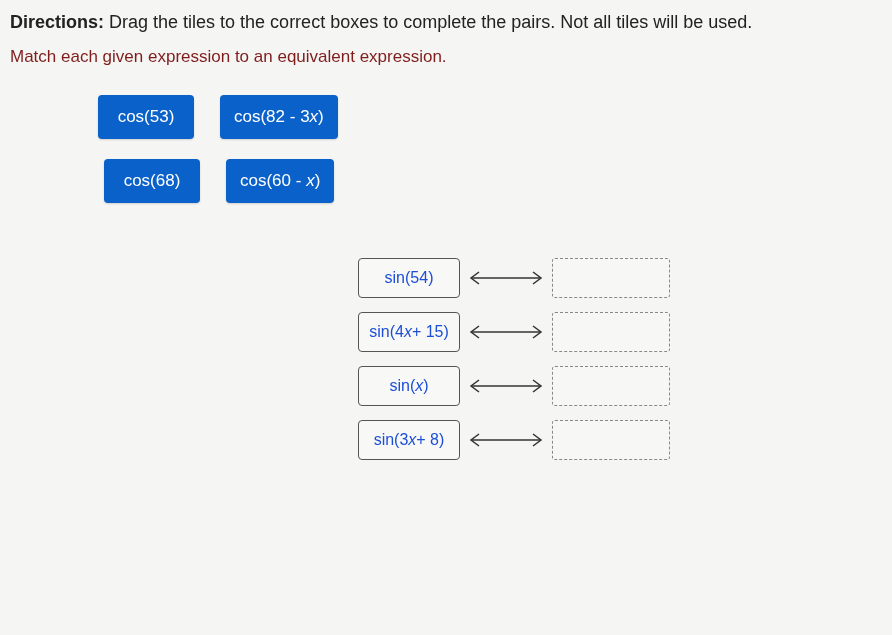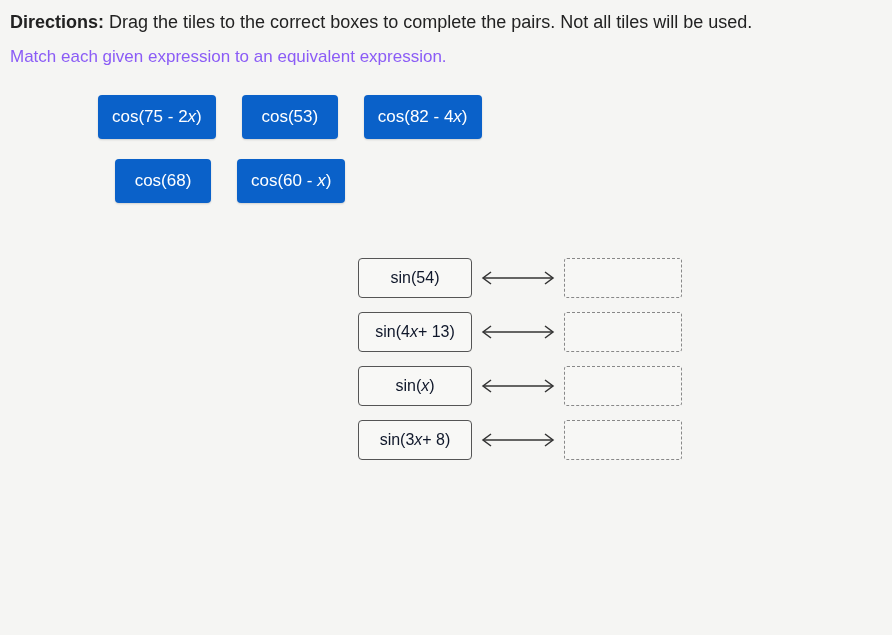--- a/index.html
+++ b/index.html
@@ -17,21 +17,21 @@
     padding: 12px 28px 20px 10px;
   }
   .directions {
     font-size: 18px;
     color: #222;
     margin-bottom: 14px;
   }
   .directions strong { font-weight: bold; }
   .subtext {
     font-size: 17px;
-    color: #8b5cf6;
+    color: #7f1d1d;
     margin-bottom: 28px;
     font-weight: 400;
   }
   .tiles-area {
     padding-left: 88px;
   }
   .tile-row {
     display: flex;
     gap: 26px;
     margin-bottom: 20px;
@@ -54,27 +54,27 @@
     padding-left: 348px;
   }
   .pair-row {
     display: flex;
     align-items: center;
     margin-bottom: 14px;
   }
   .expr-box {
     border: 1.5px solid #555;
     border-radius: 4px;
-    width: 114px;
+    width: 102px;
     height: 40px;
     display: flex;
     align-items: center;
     justify-content: center;
     font-size: 16px;
-    color: #0f172a;
+    color: #1d4ed8;
     background: rgba(255,255,255,0.3);
   }
   .expr-box .var { font-style: italic; }
   .arrow {
     width: 92px;
     display: flex;
     align-items: center;
     justify-content: center;
     color: #333;
   }
@@ -91,26 +91,25 @@
 <body>
 
 <div class="content">
   <div class="directions">
     <strong>Directions:</strong><span> Drag the tiles to the correct boxes to complete the pairs. Not all tiles will be used.</span>
   </div>
   <div class="subtext">Match each given expression to an equivalent expression.</div>
 
   <div class="tiles-area">
     <div class="tile-row">
-      <div class="tile"><span>cos(75 - 2</span><span class="var">x</span><span>)</span></div>
       <div class="tile"><span>cos(53)</span></div>
-      <div class="tile"><span>cos(82 - 4</span><span class="var">x</span><span>)</span></div>
+      <div class="tile"><span>cos(82 - 3</span><span class="var">x</span><span>)</span></div>
     </div>
     <div class="tile-row">
-      <div class="tile" style="margin-left:17px"><span>cos(68)</span></div>
+      <div class="tile" style="margin-left:6px"><span>cos(68)</span></div>
       <div class="tile"><span>cos(60 - </span><span class="var">x</span><span>)</span></div>
     </div>
   </div>
 
   <div class="matching-area">
     <div class="pair-row">
       <div class="expr-box">
           <span>sin(54)</span>
         </div>
       <div class="arrow">
@@ -119,21 +118,21 @@
             <polyline points="14,1 6,7 14,13" fill="none" stroke="#333" stroke-width="1.5"></polyline>
             <polyline points="68,1 76,7 68,13" fill="none" stroke="#333" stroke-width="1.5"></polyline>
           </svg>
         </div>
       <div class="drop-box"></div>
     </div>
     <div class="pair-row">
       <div class="expr-box">
           <span>sin(4</span>
           <span class="var">x</span>
-          <span> + 13)</span>
+          <span> + 15)</span>
         </div>
       <div class="arrow">
           <svg width="82" height="14" viewBox="0 0 82 14">
             <line x1="6" y1="7" x2="76" y2="7" stroke="#333" stroke-width="1.5"></line>
             <polyline points="14,1 6,7 14,13" fill="none" stroke="#333" stroke-width="1.5"></polyline>
             <polyline points="68,1 76,7 68,13" fill="none" stroke="#333" stroke-width="1.5"></polyline>
           </svg>
         </div>
       <div class="drop-box"></div>
     </div>

